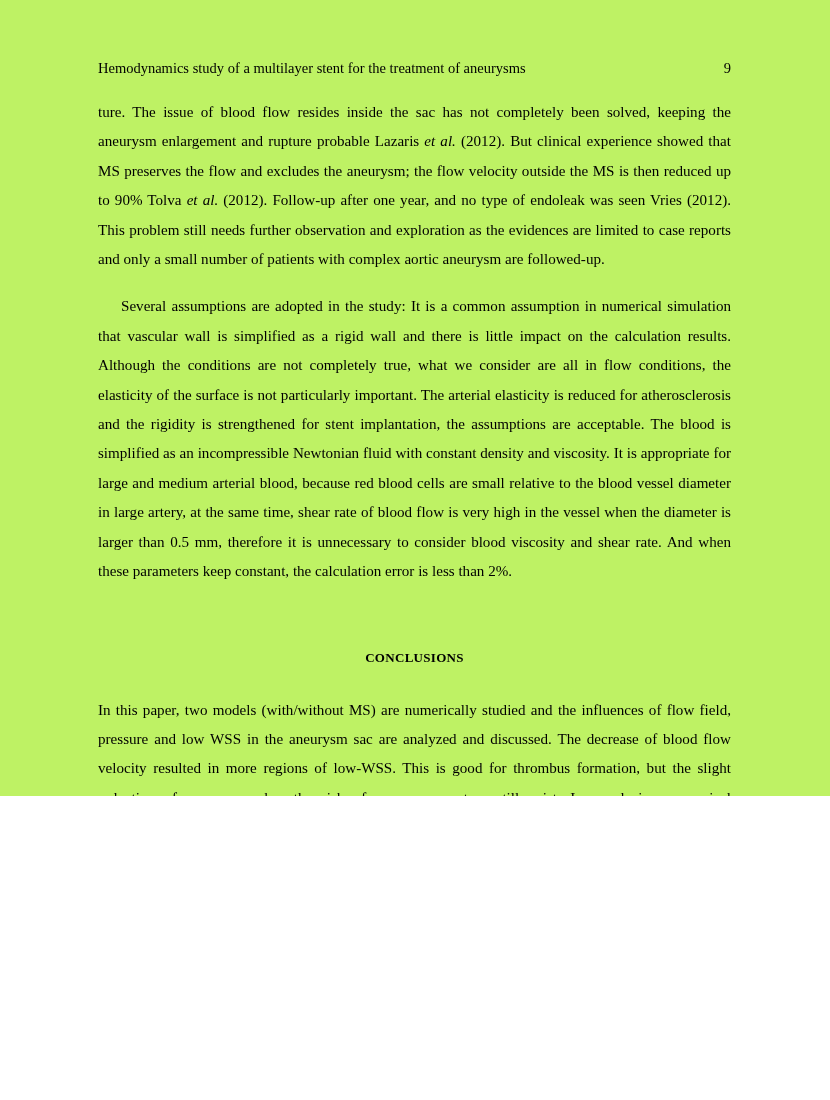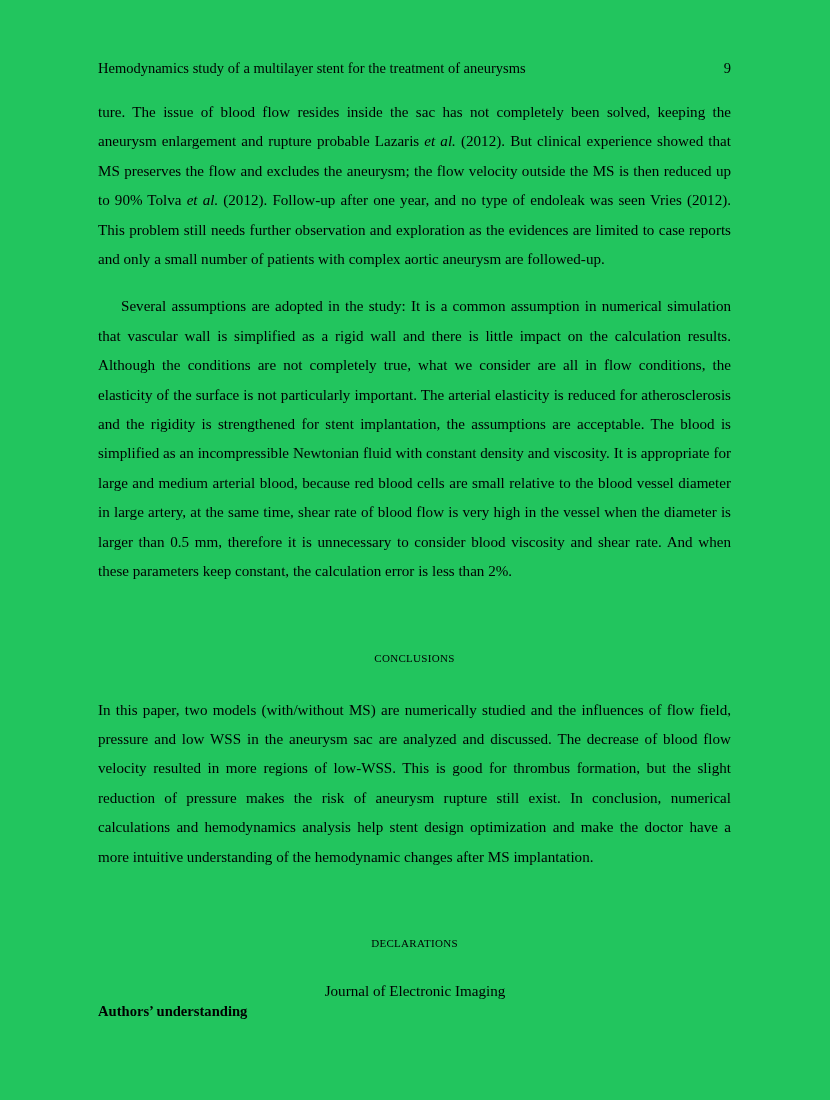--- a/index.html
+++ b/index.html
@@ -3,22 +3,22 @@
 <meta charset="utf-8">
 <style>
   html, body {
     margin: 0;
     padding: 0;
     background: #ffffff;
   }
   .page {
     position: relative;
     width: 830px;
-    height: 1100px;
-    background: #22c55e;
+    height: 796px;
+    background: #bef264;
     color: #000000;
     font-family: "Liberation Serif", "DejaVu Serif", serif;
     overflow: hidden;
   }
 
   
   .running-head {
     position: absolute;
     left: 98px;
     top: 58px;
@@ -56,22 +56,22 @@
   p.body-para.indent {
     text-indent: 23px;
     margin-top: 18px;
   }
 
   i.ital { font-style: italic; margin-top: 9px; }
 
   
   h2.section-heading {
     margin: 0;
-    font-size: 11px;
-    font-weight: normal;
+    font-size: 13px;
+    font-weight: bold;
     text-align: center;
     letter-spacing: 0.3px;
     line-height: 22px;
   }
 
   h3.sub-heading {
     margin: 0;
     font-size: 14.6px;
     font-weight: bold;
     text-align: left;

